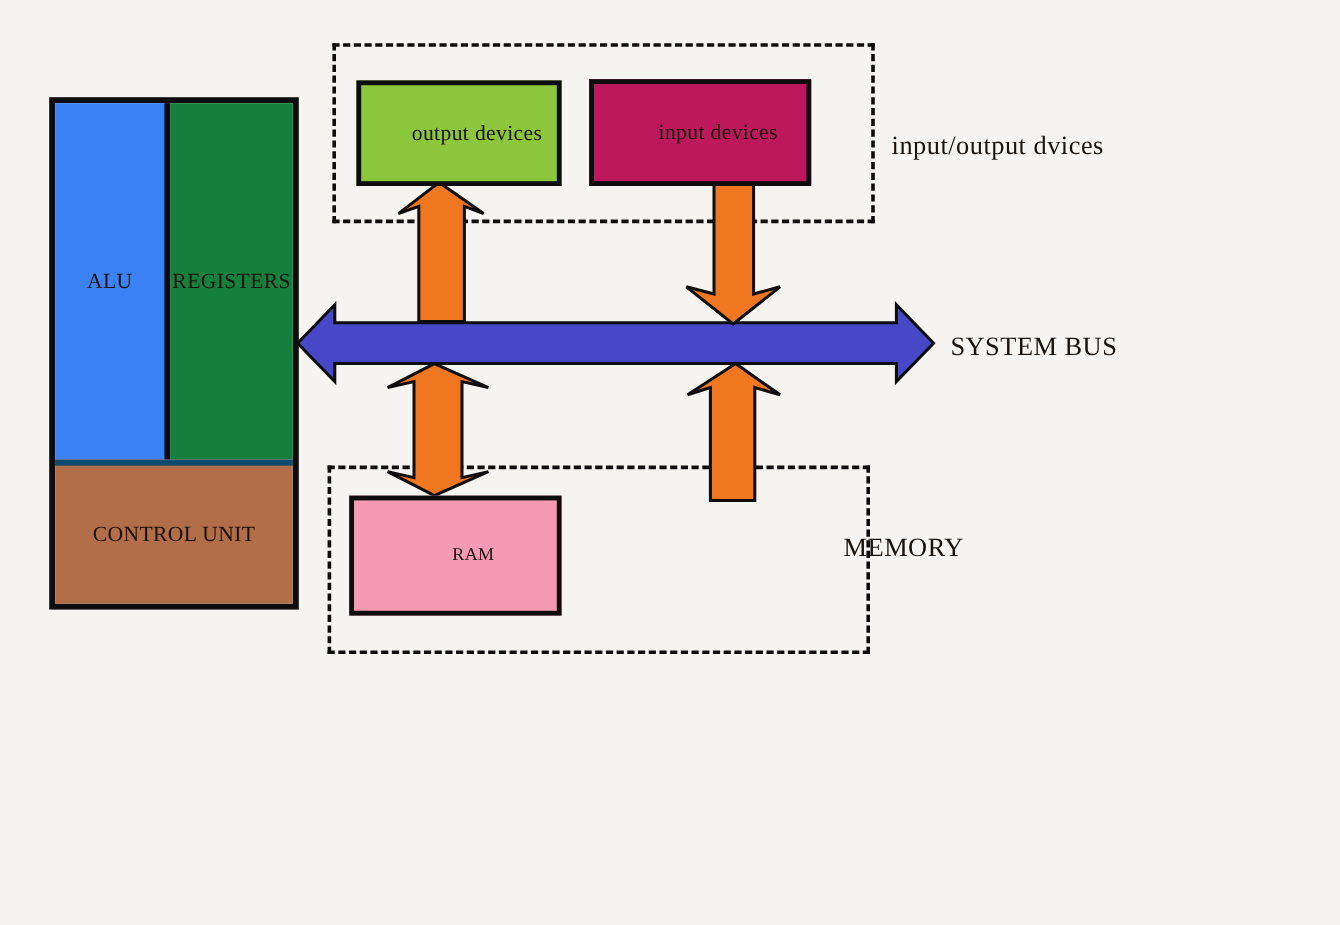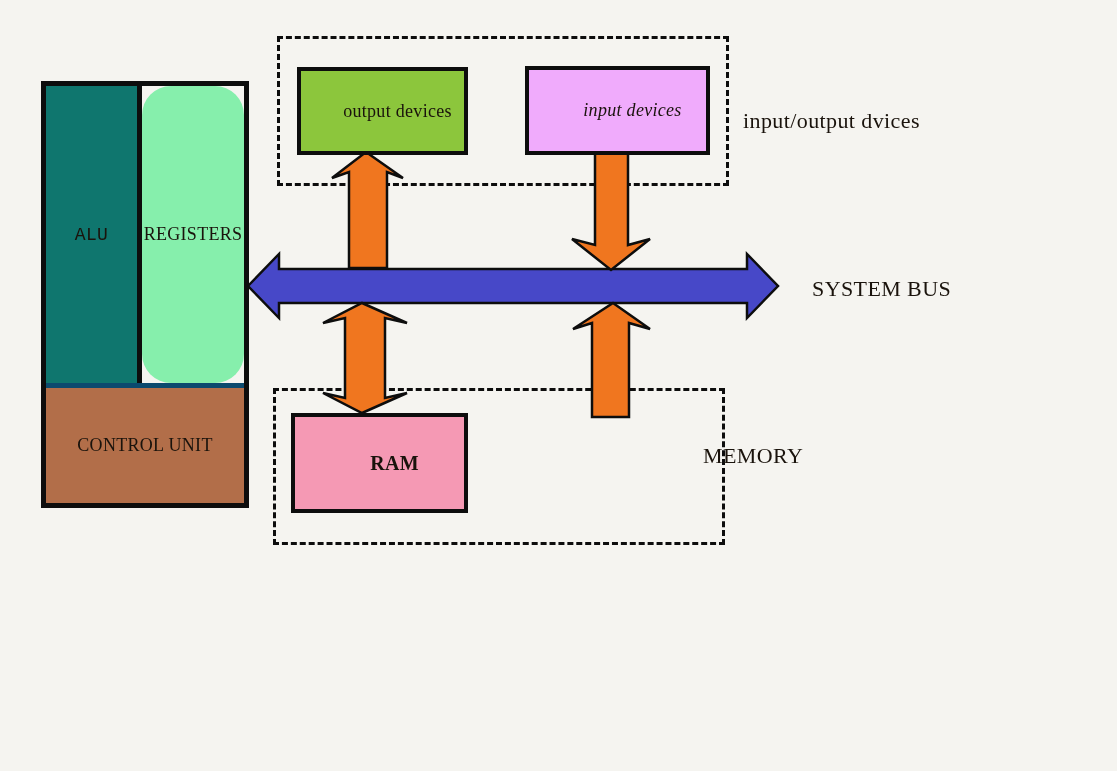--- a/index.html
+++ b/index.html
@@ -29,21 +29,21 @@
     white-space: nowrap;
     font-size: 22px;
     letter-spacing: 0.4px;
     z-index: 5;
   }
   .box-text {
     font-size: 18px;
     letter-spacing: 0.3px;
     text-align: center;
   }
-  .bold { font-weight: bold; font-size: 20px; }
+  .bold { font-weight: normal; font-size: 15px; }
   svg.arrow { position: absolute; z-index: 3; overflow: visible; }
   svg.bus { position: absolute; z-index: 2; overflow: visible; }
 
   
   #cpu-unit {
     left: 41px; top: 81px; width: 208px; height: 427px;
     border: 5px solid #0d0d0d;
     z-index: 4;
     display: flex;
     flex-direction: column;
@@ -64,49 +64,49 @@
     display: flex; align-items: center; justify-content: center;
   }
 </style>
 </head>
 <body>
 
 <div id="canvas" style="background-color: rgb(245, 244, 240);">
 
   <div class="abs" id="cpu-unit">
     <div id="cpu-top">
-      <div id="alu-box" style="background-color: #0f766e; font-family: Liberation Mono, monospace;">
+      <div id="alu-box" style="background-color: #3b82f6;">
         <span class="box-text">ALU</span>
       </div>
-      <div id="registers-box" style="background-color: #86efac; border-radius: 29px;">
+      <div id="registers-box" style="background-color: #15803d;">
         <span class="box-text">REGISTERS</span>
       </div>
     </div>
     <div id="control-unit-box" style="background-color: rgb(178, 110, 73);">
       <span class="box-text">CONTROL UNIT</span>
     </div>
   </div>
 
   <div class="abs dashed-box" style="left:277px; top:36px; width:452px; height:150px;"></div>
 
   <div class="abs solid-box" style="left: 297px; top: 67px; width: 171px; height: 88px; background-color: rgb(140, 198, 60);">
     <span class="box-text">output devices</span>
   </div>
 
-  <div class="abs solid-box" style="left: 525px; top: 66px; width: 185px; height: 89px; background-color: #f0abfc; font-style: italic;">
+  <div class="abs solid-box" style="left: 491px; top: 66px; width: 185px; height: 89px; background-color: #be185d;">
     <span class="box-text">input devices</span>
   </div>
 
   <div class="abs label" style="left:743px; top:108px;">input/output dvices</div>
 
   <svg class="bus" style="left:248px; top:252px;" width="530" height="68" viewBox="0 0 530 68">
     <polygon points="0,34 31,2 31,17 499,17 499,2 530,34 499,66 499,51 31,51 31,66" stroke="#0d0d0d" stroke-width="2.5" fill="#4748c8"></polygon>
   </svg>
 
-  <div class="abs label" style="left:792px; top:276px;margin-left:20px;">SYSTEM BUS</div>
+  <div class="abs label" style="left:792px; top:276px;">SYSTEM BUS</div>
 
   <svg class="arrow" style="left:332px; top:152px;" width="71" height="116" viewBox="0 0 71 116">
     <polygon points="34,0 71,26 55,20 55,116 17,116 17,20 0,26" stroke="#0d0d0d" stroke-width="2.5" fill="#f0761f"></polygon>
   </svg>
 
   <svg class="arrow" style="left:572px; top:153px;" width="78" height="117" viewBox="0 0 78 117">
     <polygon points="23,0 56,0 56,92 78,86 39,117 0,86 23,92" stroke="#0d0d0d" stroke-width="2.5" fill="#f0761f"></polygon>
   </svg>
 
   <svg class="arrow" style="left:323px; top:303px;" width="84" height="110" viewBox="0 0 84 110">

